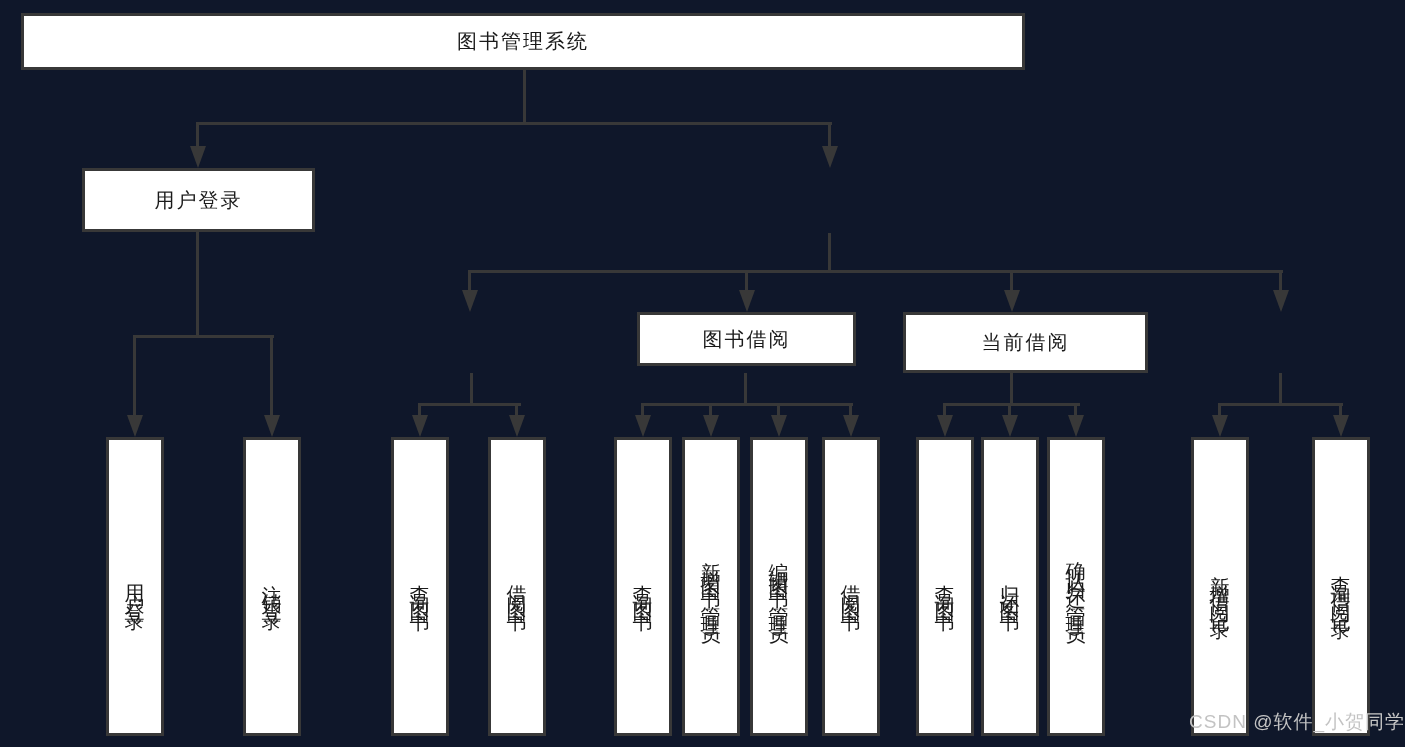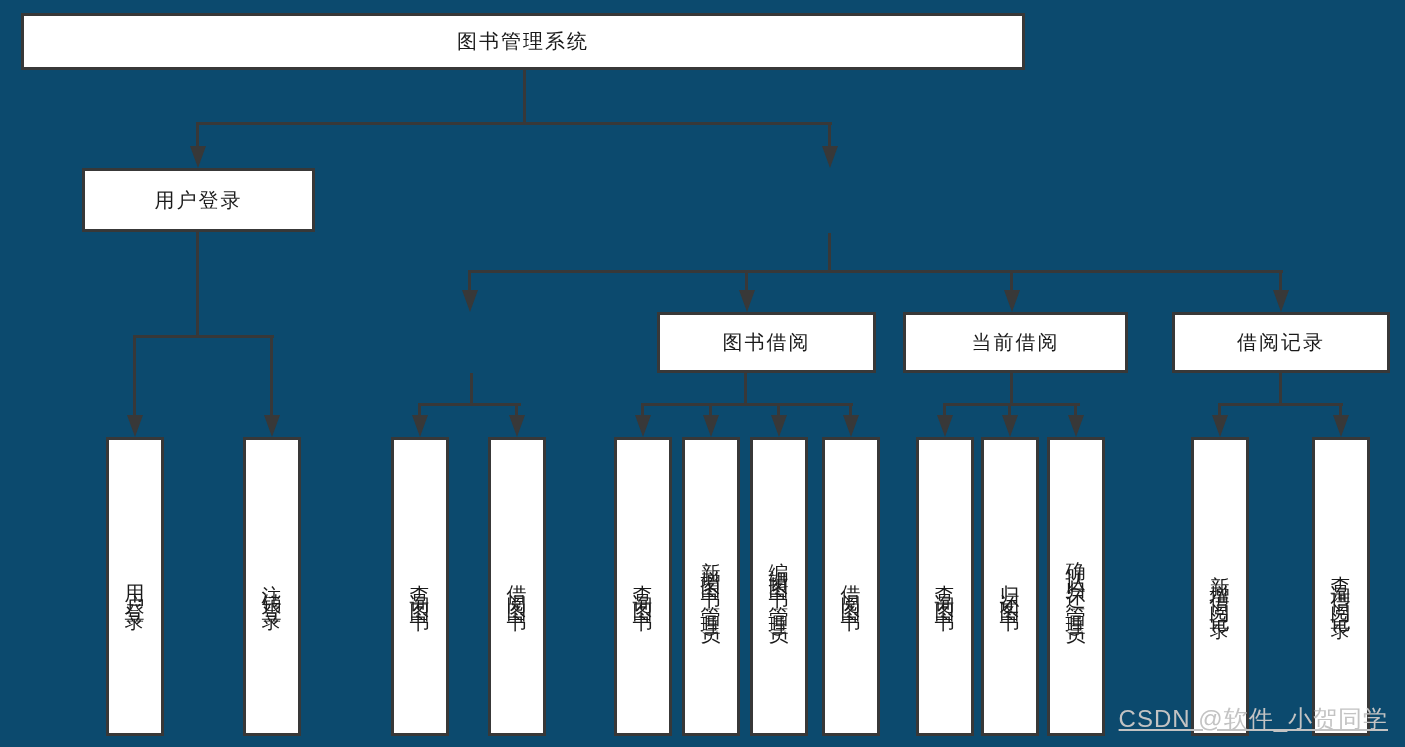--- a/index.html
+++ b/index.html
@@ -1,20 +1,20 @@
 <!DOCTYPE html>
 <html><head>
 <meta charset="utf-8">
 <style>
   html, body { margin: 0; padding: 0; background: #ffffff; }
   .canvas {
     position: relative;
     width: 1405px;
     height: 747px;
-    background: #0c4a6e;
+    background: #0f172a;
     overflow: hidden;
     font-family: "Liberation Sans", sans-serif;
     color: #1a1a1a;
   }
   .box, .vbox {
     position: absolute;
     box-sizing: border-box;
     border: 3px solid #383838;
     background: #ffffff;
     display: flex;
@@ -36,42 +36,40 @@
   .vl { position: absolute; width: 3px; background: #383838; }
   .hl { position: absolute; height: 3px; background: #383838; }
   .ah {
     position: absolute; width: 0; height: 0;
     border-left: 8px solid transparent;
     border-right: 8px solid transparent;
     border-top: 22px solid #383838;
   }
   .watermark {
     position: absolute;
-    right: 17px;
+    right: 0;
     bottom: 12px;
-    font-size: 24px;
+    font-size: 19px;
     letter-spacing: 1px;
     color: #c3c3c3;
     z-index: 10;
     white-space: nowrap;
-    text-decoration: underline;
   }
 </style>
 </head>
 <body>
 
 <div class="canvas">
 
   <div class="box" style="left:21px; top:13px; width:1004px; height:57px;">图书管理系统</div>
 
   <div class="box" style="left:82px; top:168px; width:233px; height:64px;">用户登录</div>
 
-  <div class="box" style="left:657px; top:312px; width:219px; height:61px;">图书借阅</div>
-  <div class="box" style="left:903px; top:312px; width:225px; height:61px;">当前借阅</div>
-  <div class="box" style="left:1172px; top:312px; width:218px; height:61px;">借阅记录</div>
+  <div class="box" style="left:637px; top:312px; width:219px; height:54px;">图书借阅</div>
+  <div class="box" style="left:903px; top:312px; width:245px; height:61px;">当前借阅</div>
 
   <div class="vbox" style="left:106px; top:437px; width:58px; height:299px;">用户登录</div>
   <div class="vbox" style="left:243px; top:437px; width:58px; height:299px;">注销登录</div>
 
   <div class="vbox" style="left:391px; top:437px; width:58px; height:299px;">查询图书</div>
   <div class="vbox" style="left:488px; top:437px; width:58px; height:299px;">借阅图书</div>
 
   <div class="vbox" style="left:614px; top:437px; width:58px; height:299px;">查询图书</div>
   <div class="vbox" style="left:682px; top:437px; width:58px; height:299px;">新增图书（管理员）</div>
   <div class="vbox" style="left:750px; top:437px; width:58px; height:299px;">编辑图书（管理员）</div>

